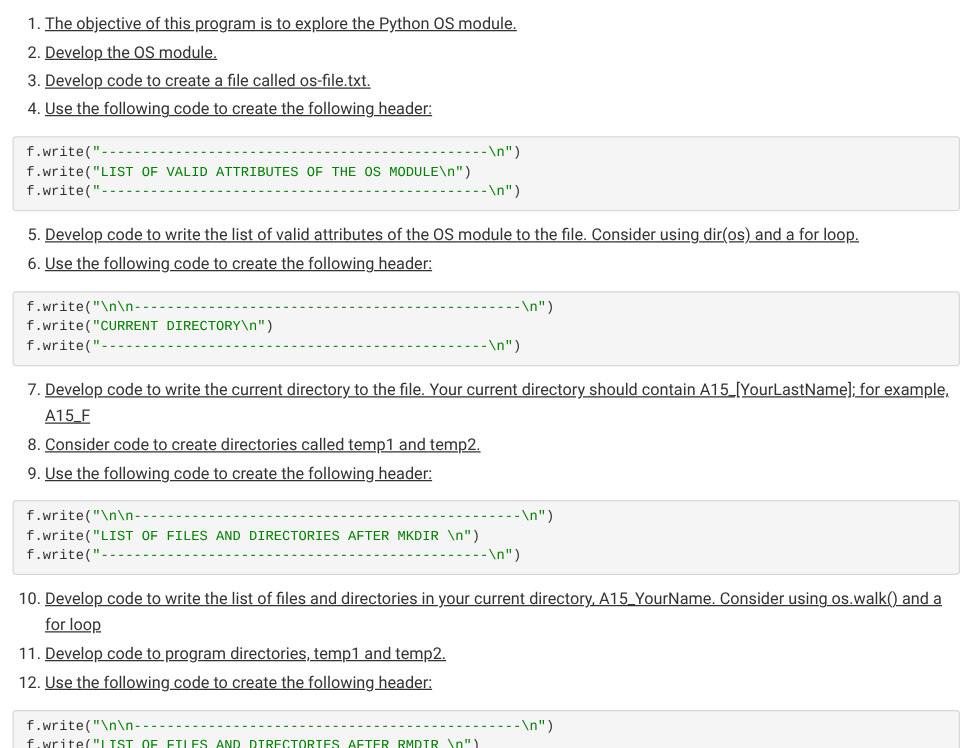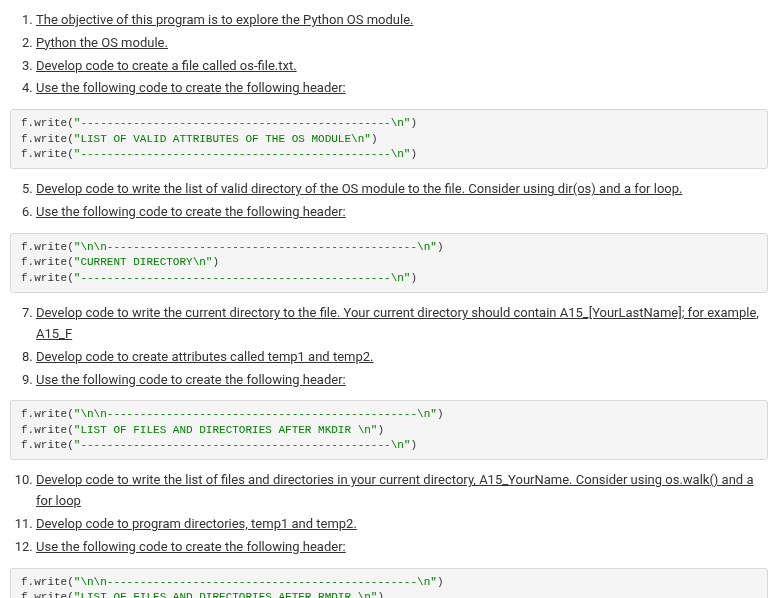--- a/index.html
+++ b/index.html
@@ -42,41 +42,41 @@
     }
     pre.codeblock .call {
       color: #333;
     }
   </style>
 </head>
 <body>
 
 <ol start="1">
   <li>The objective of this program is to explore the Python OS module.</li>
-  <li>Python the OS module.</li>
+  <li>Develop the OS module.</li>
   <li>Develop code to create a file called os-file.txt.</li>
   <li>Use the following code to create the following header:</li>
 </ol>
 
 <pre class="codeblock"><span class="call">f.write(</span><span class="str">"-----------------------------------------------\n"</span><span class="call">)</span>
 <span class="call">f.write(</span><span class="str">"LIST OF VALID ATTRIBUTES OF THE OS MODULE\n"</span><span class="call">)</span>
 <span class="call">f.write(</span><span class="str">"-----------------------------------------------\n"</span><span class="call">)</span></pre>
 
 <ol start="5">
-  <li>Develop code to write the list of valid directory of the OS module to the file. Consider using dir(os) and a for loop.</li>
+  <li>Develop code to write the list of valid attributes of the OS module to the file. Consider using dir(os) and a for loop.</li>
   <li>Use the following code to create the following header:</li>
 </ol>
 
 <pre class="codeblock"><span class="call">f.write(</span><span class="str">"\n\n-----------------------------------------------\n"</span><span class="call">)</span>
 <span class="call">f.write(</span><span class="str">"CURRENT DIRECTORY\n"</span><span class="call">)</span>
 <span class="call">f.write(</span><span class="str">"-----------------------------------------------\n"</span><span class="call">)</span></pre>
 
 <ol start="7">
   <li>Develop code to write the current directory to the file. Your current directory should contain A15_[YourLastName]; for example, A15_F</li>
-  <li>Develop code to create attributes called temp1 and temp2.</li>
+  <li>Consider code to create directories called temp1 and temp2.</li>
   <li>Use the following code to create the following header:</li>
 </ol>
 
 <pre class="codeblock"><span class="call">f.write(</span><span class="str">"\n\n-----------------------------------------------\n"</span><span class="call">)</span>
 <span class="call">f.write(</span><span class="str">"LIST OF FILES AND DIRECTORIES AFTER MKDIR \n"</span><span class="call">)</span>
 <span class="call">f.write(</span><span class="str">"-----------------------------------------------\n"</span><span class="call">)</span></pre>
 
 <ol start="10">
   <li>Develop code to write the list of files and directories in your current directory, A15_YourName. Consider using os.walk() and a for loop</li>
   <li>Develop code to program directories, temp1 and temp2.</li>

